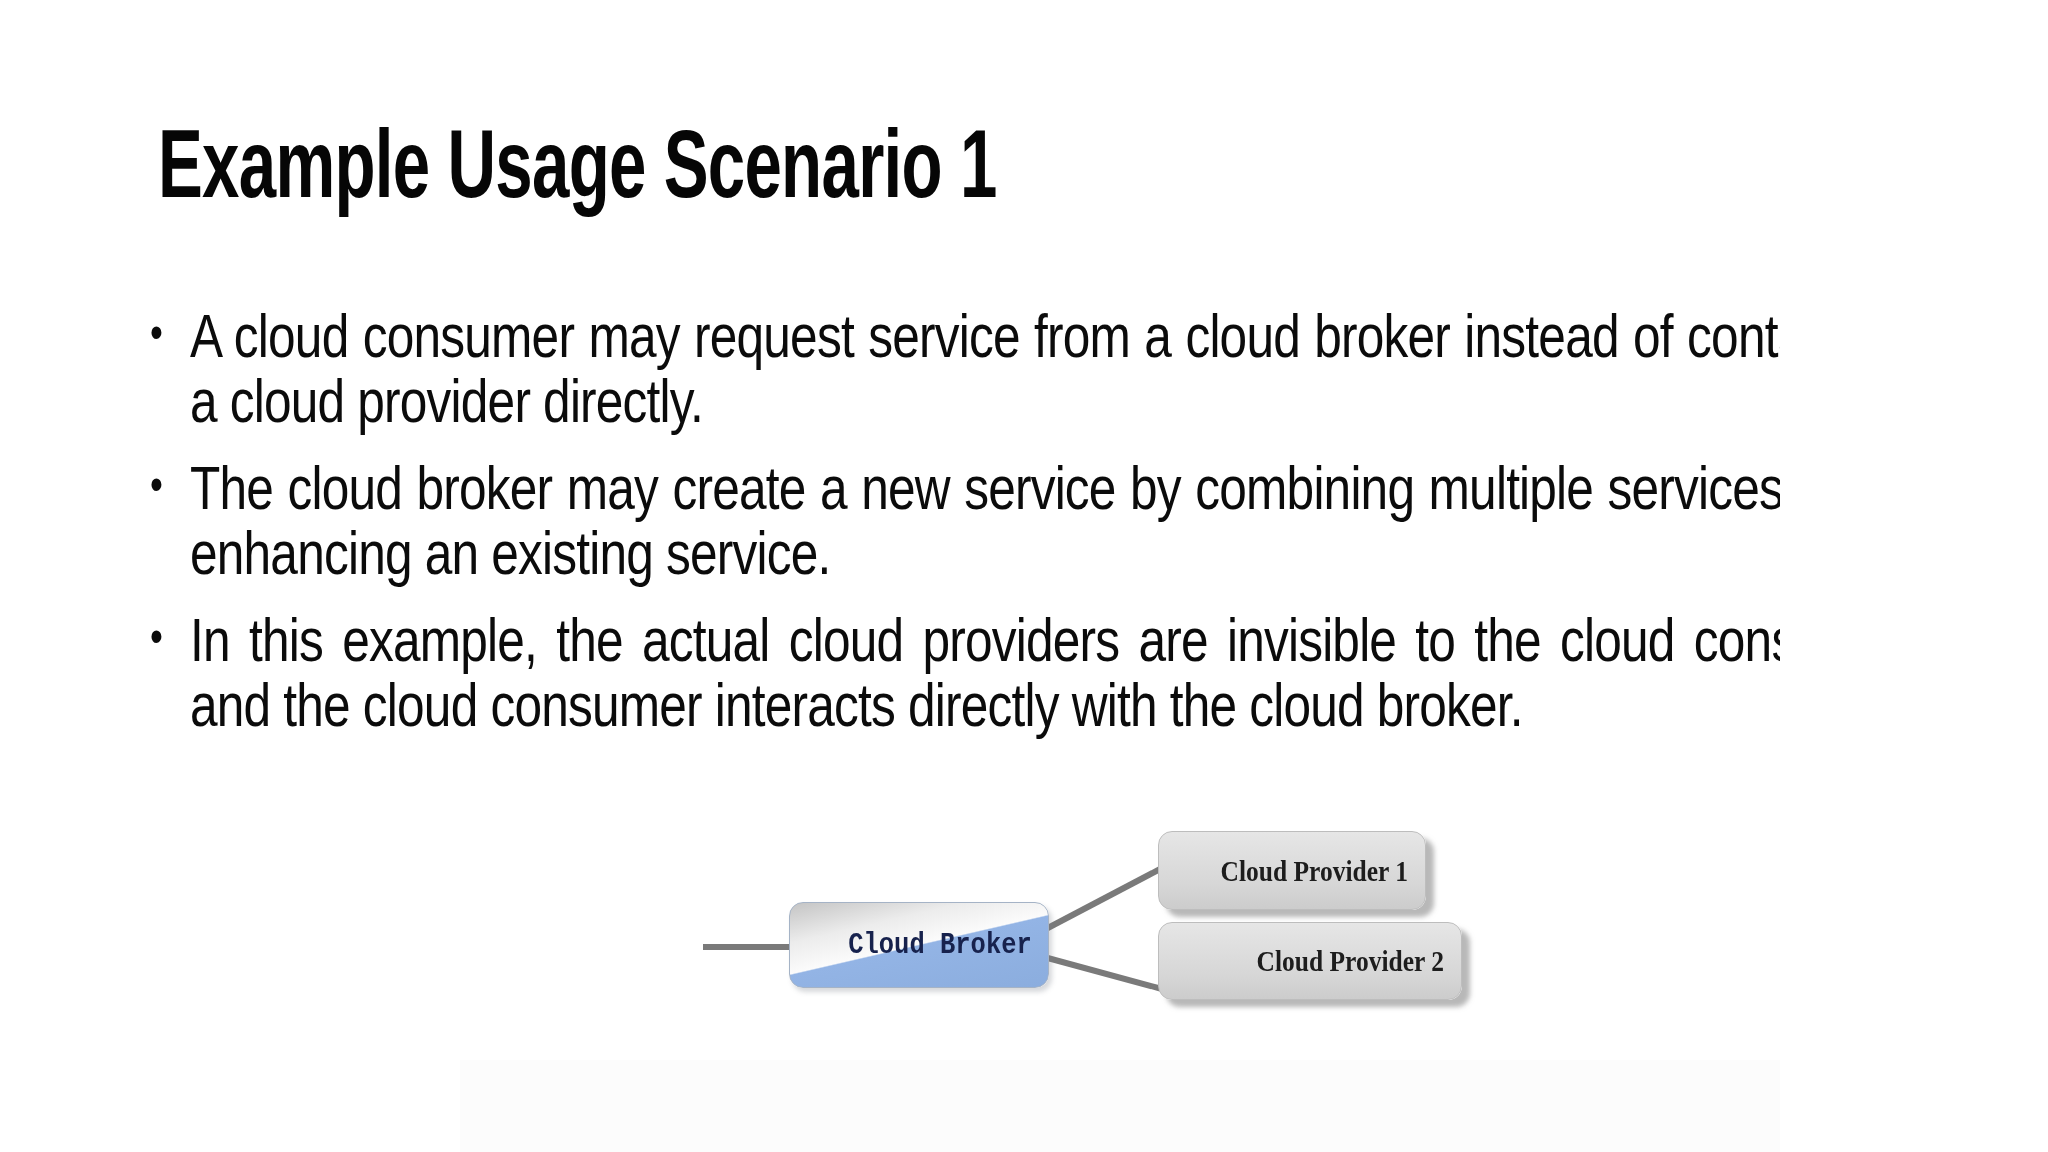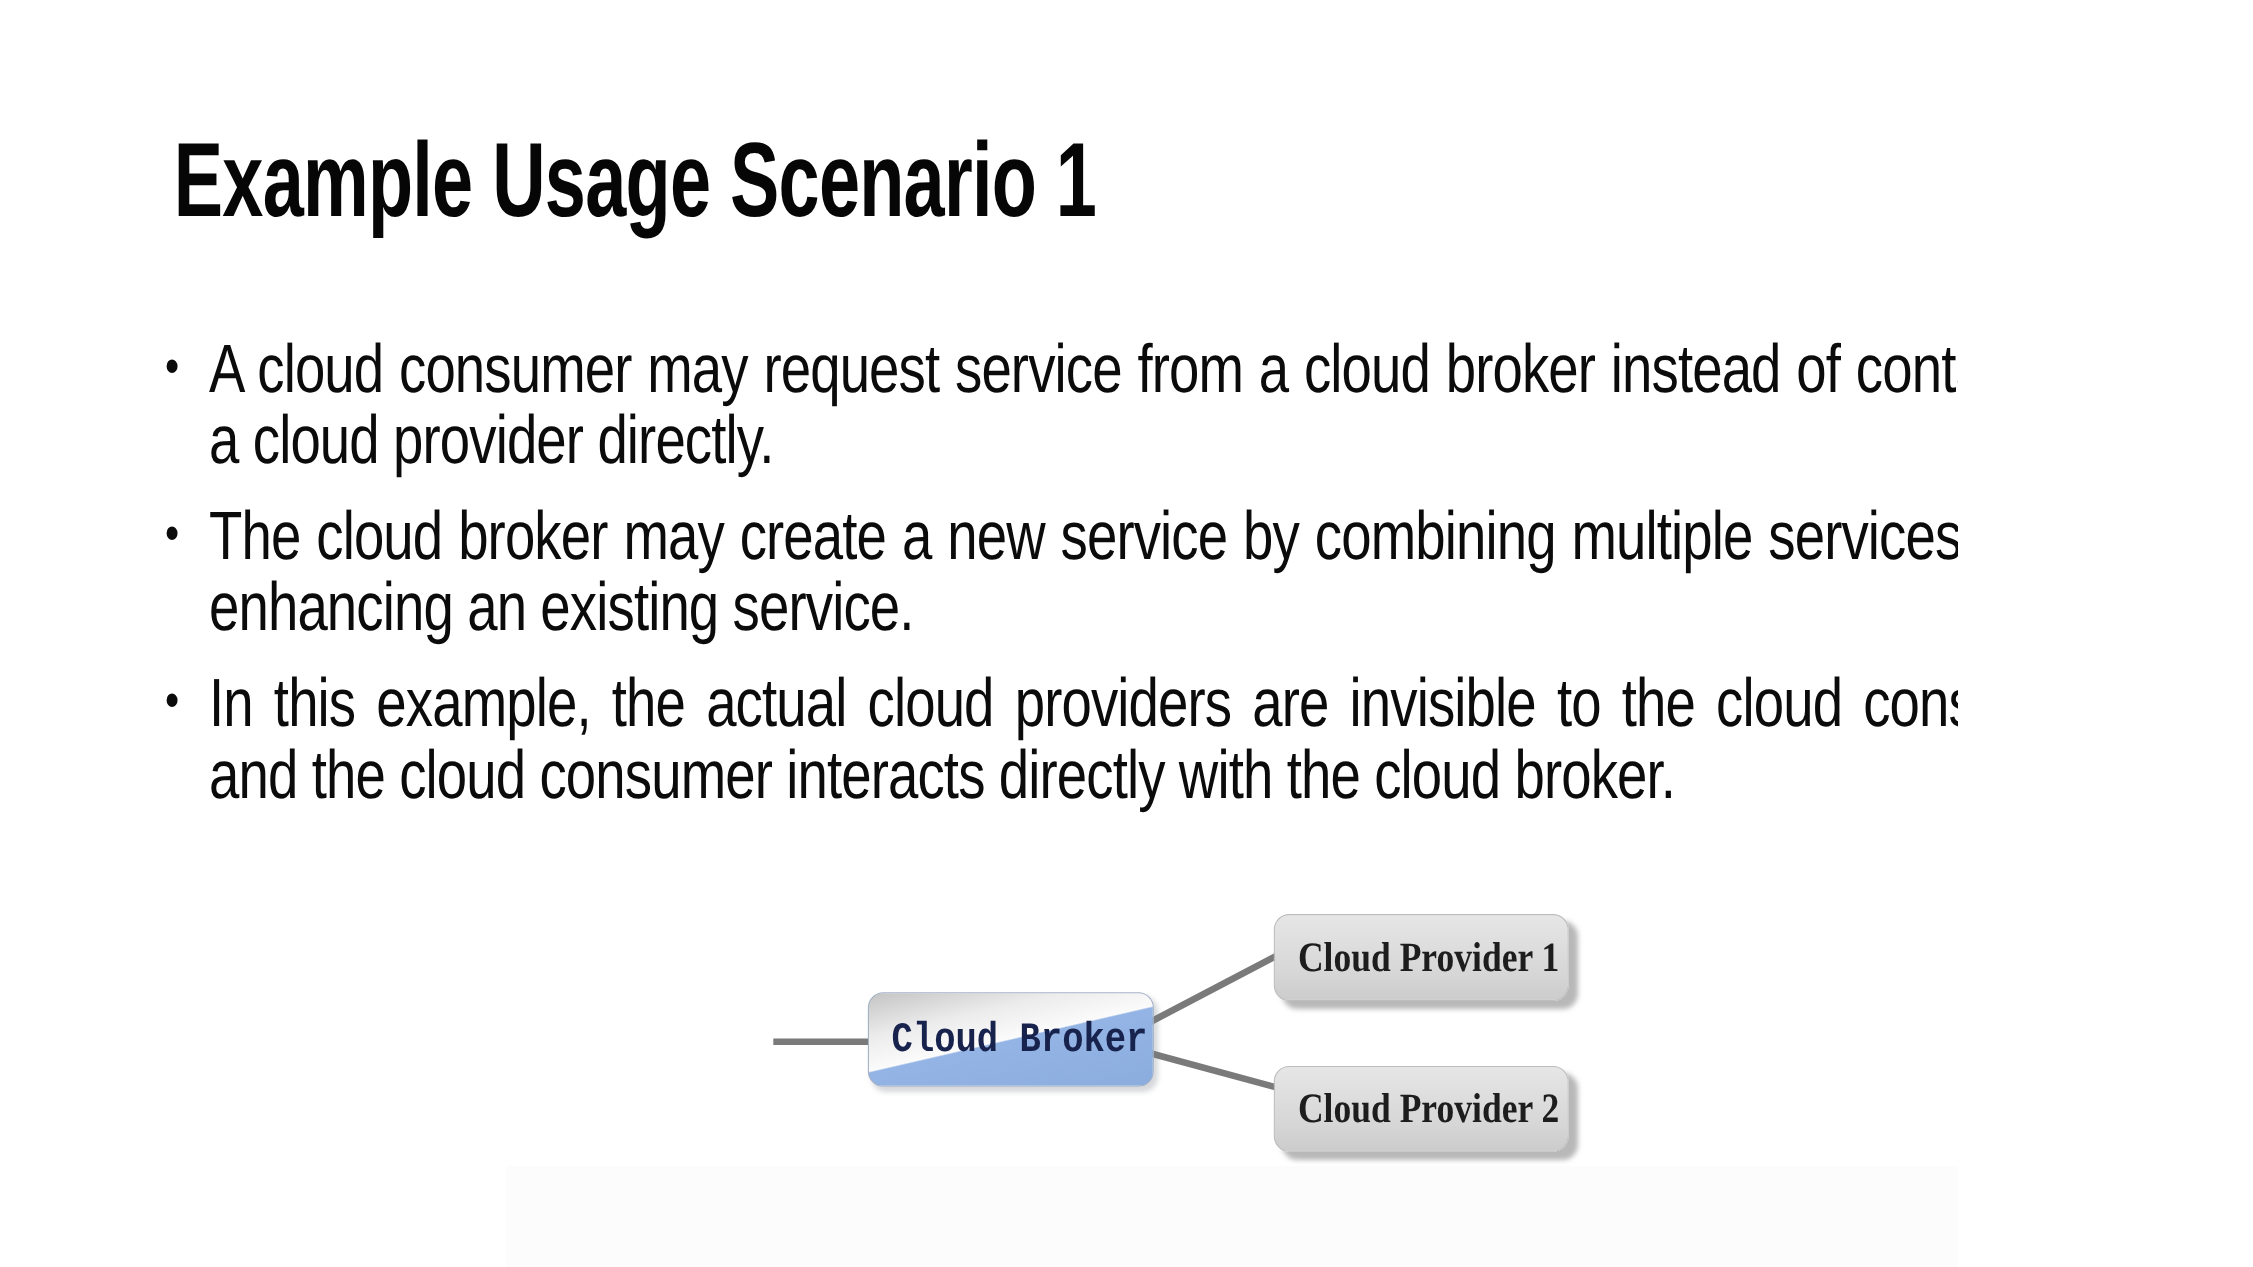--- a/index.html
+++ b/index.html
@@ -56,24 +56,24 @@
     letter-spacing: 0;
   }
   .diagram { position: absolute; left: 0; top: 0; width: 2048px; height: 1152px; }
   .connectors { position: absolute; left: 0; top: 0; }
   .connectors line { stroke-width: 6px; }
   .node {
     position: absolute;
     border-radius: 14px;
     display: flex;
     align-items: center;
-    justify-content: flex-start;
+    justify-content: flex-end;
     font-family: "Liberation Serif", serif;
     font-weight: bold;
-    font-size: 38px;
+    font-size: 30px;
   }
   .node span { display: inline-block; transform: scaleX(0.85); white-space: nowrap; }
   .node-consumer {
     left: 437px; top: 907px; width: 267px; height: 77px;
     background: linear-gradient(180deg, var(--node-blue-light) 0%, var(--node-blue) 60%, #81a5d6 100%);
     border: 1px solid #7b9cc9;
     box-shadow: 3px 4px 5px rgba(115,125,140,0.35);
     color: var(--text-navy);
   }
   .node-broker {
@@ -84,21 +84,21 @@
     color: var(--text-navy);
     font-family: Liberation Mono, monospace;
   }
   .node-provider1, .node-provider2 {
     background: linear-gradient(180deg, var(--node-gray-light) 0%, var(--node-gray) 70%, #cccccc 100%);
     border: 1px solid #bdbdbd;
     box-shadow: 8px 7px 5px rgba(125,125,125,0.55);
     color: var(--text-dark);
   }
   .node-provider1 { left: 1158px; top: 831px; width: 266px; height: 77px; }
-  .node-provider2 { left: 1158px; top: 969px; width: 266px; height: 76px; }
+  .node-provider2 { left: 1158px; top: 922px; width: 266px; height: 76px; padding-left: 36px; }
 </style>
 </head>
 <body>
 
 <div class="slide">
 
   <div class="bottom-tint"></div>
 
   <h1 class="title">Example Usage Scenario 1</h1>
 

